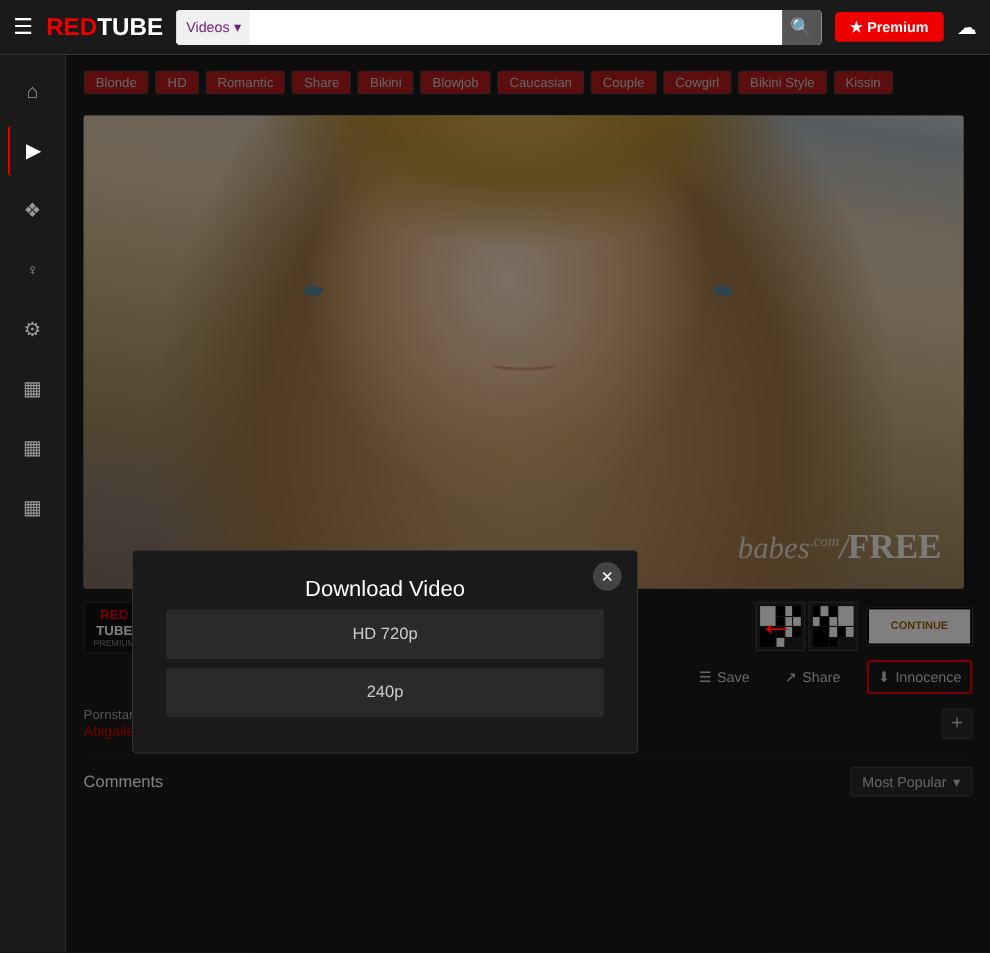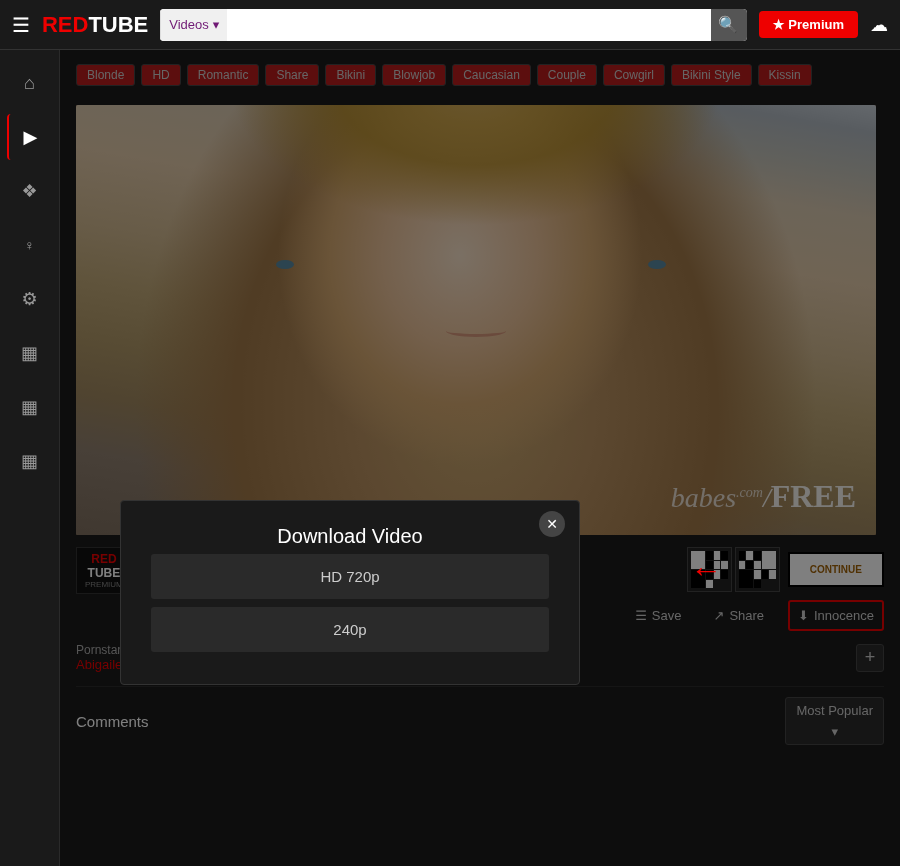--- a/index.html
+++ b/index.html
@@ -276,21 +276,20 @@
       display: flex;
       align-items: center;
       gap: 6px;
       background: #2a2a2a;
       border: 1px solid #444;
       padding: 5px 10px;
       border-radius: 3px;
       font-size: 13px;
       color: #ccc;
       cursor: pointer;
-      flex-direction: column;
     }
 
     
     .modal-overlay {
       position: absolute;
       top: 0; left: 0; right: 0; bottom: 0;
       background: rgba(0,0,0,0.5);
       display: flex;
       align-items: flex-start;
       justify-content: flex-start;

